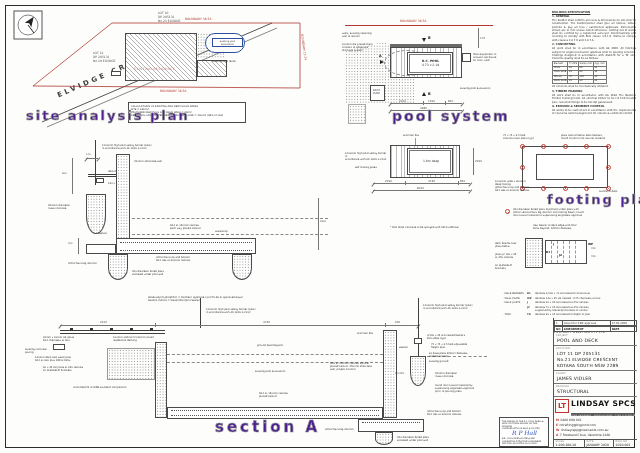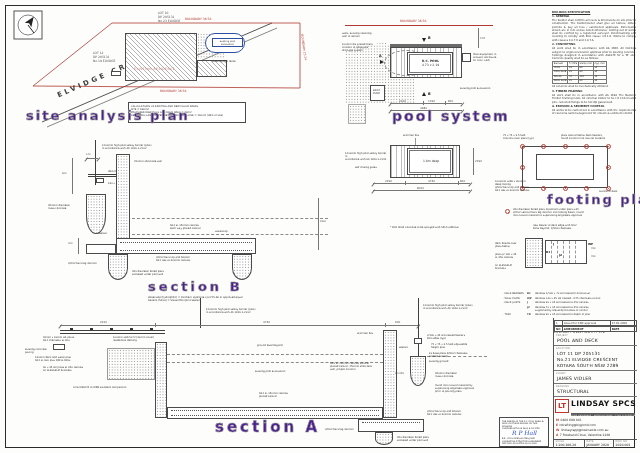--- a/index.html
+++ b/index.html
@@ -321,21 +321,20 @@
   <div class="bx" style="left:76px;top:106px;width:30px;height:10px;border-width:.8px"></div>
   <div class="dv" style="left:68px;top:100px;height:16px"></div>
   <div class="dt" style="left:58px;top:104px;font-size:2.4px">400</div>
   <div class="pier st" style="left:98px;top:116px;width:20px;height:26px"></div>
   <div class="pier st" style="left:222px;top:116px;width:20px;height:26px"></div>
   <div class="lbl s25" style="left:146px;top:118px;width:50px">2/N12 bars top and bottom
 N12 ties at 300mm centres</div>
   <div class="lbl s25" style="left:58px;top:124px;width:34px">2/N12 bars leg 300mm</div>
   <div class="lbl s25" style="left:122px;top:132px;width:48px">450 diameter bored piers
 socketed under pool wall</div>
-  <div class="ot" style="left:138px;top:141px;letter-spacing:3px">section B</div>
   <div class="lbl s25" style="left:138px;top:158px;width:185px">Waterstop (hydrophilic) = Parchem Hydrotite CJ-0725-3K or approved equal
 Sealant (Silica) = Sikasil Pool Joint Sealant</div>
  </div>
 
  <div class="a" style="left:25px;top:298px;width:470px;height:152px">
   <div class="vl" style="left:175px;top:0;height:30px"></div>
   <div class="lbl s25" style="left:181px;top:10px;width:56px">1200mm high pool safety barrier (post)
 in accordance with AS 1926.1-2012</div>
   <div class="dim" style="left:35px;top:27px;width:358px"></div>
   <div class="vl" style="left:130px;top:25px;height:4px;background:#777"></div>

